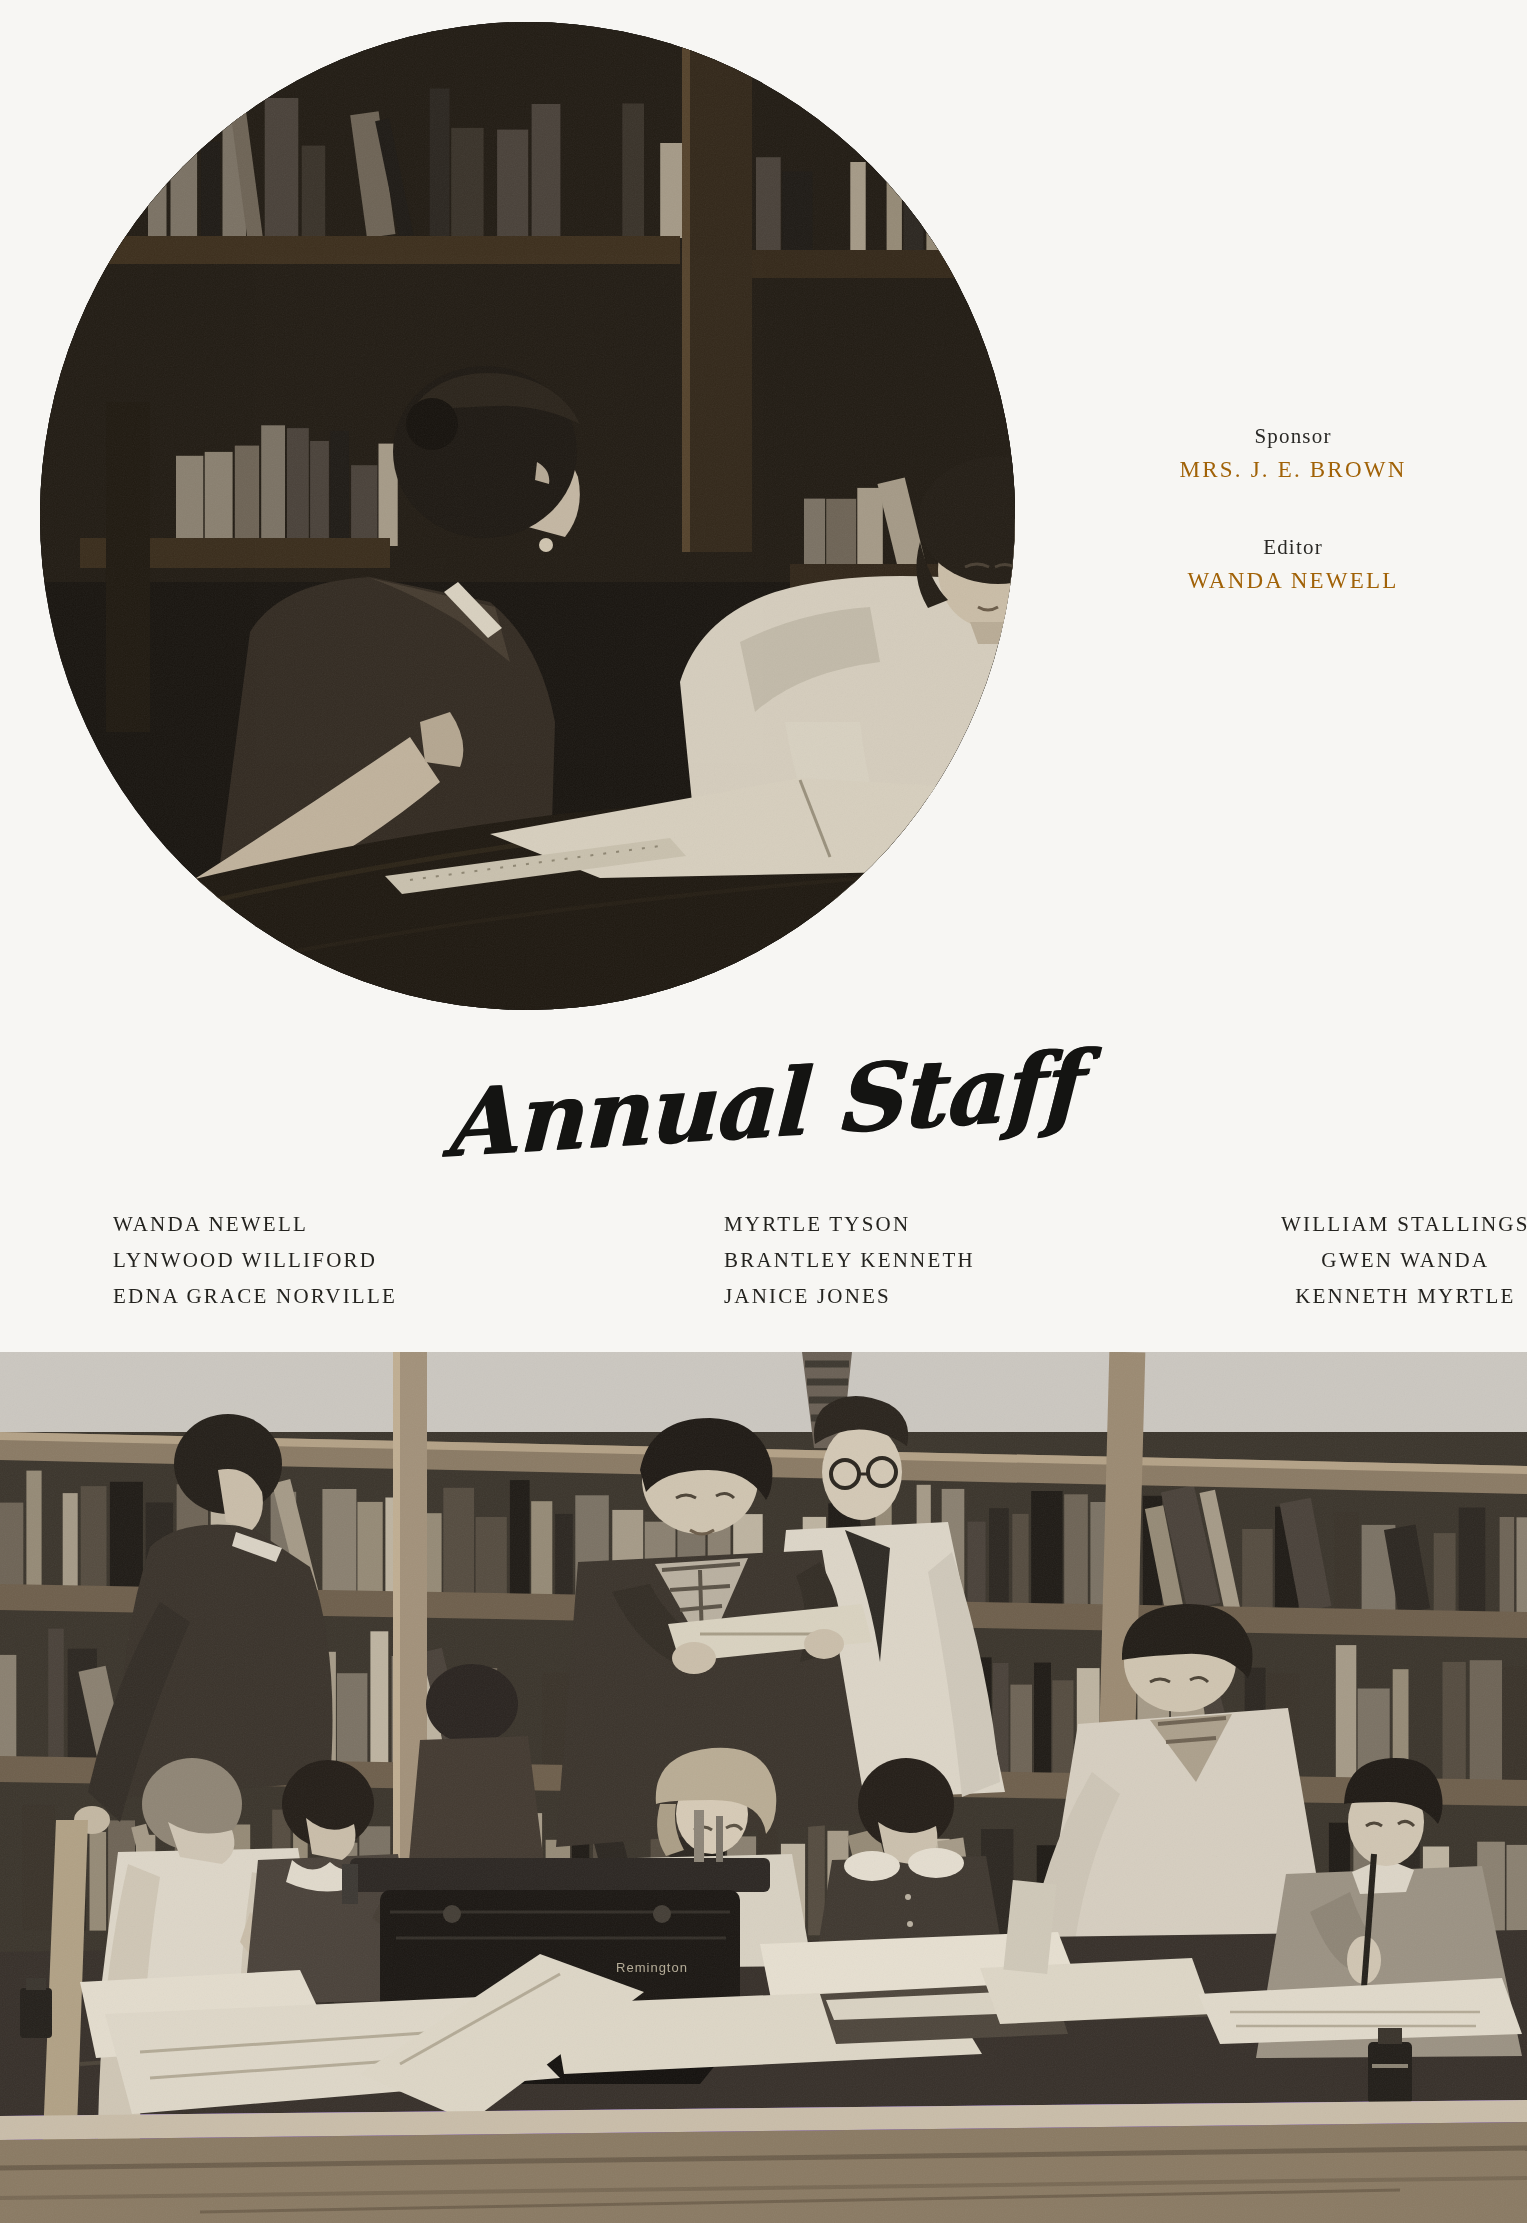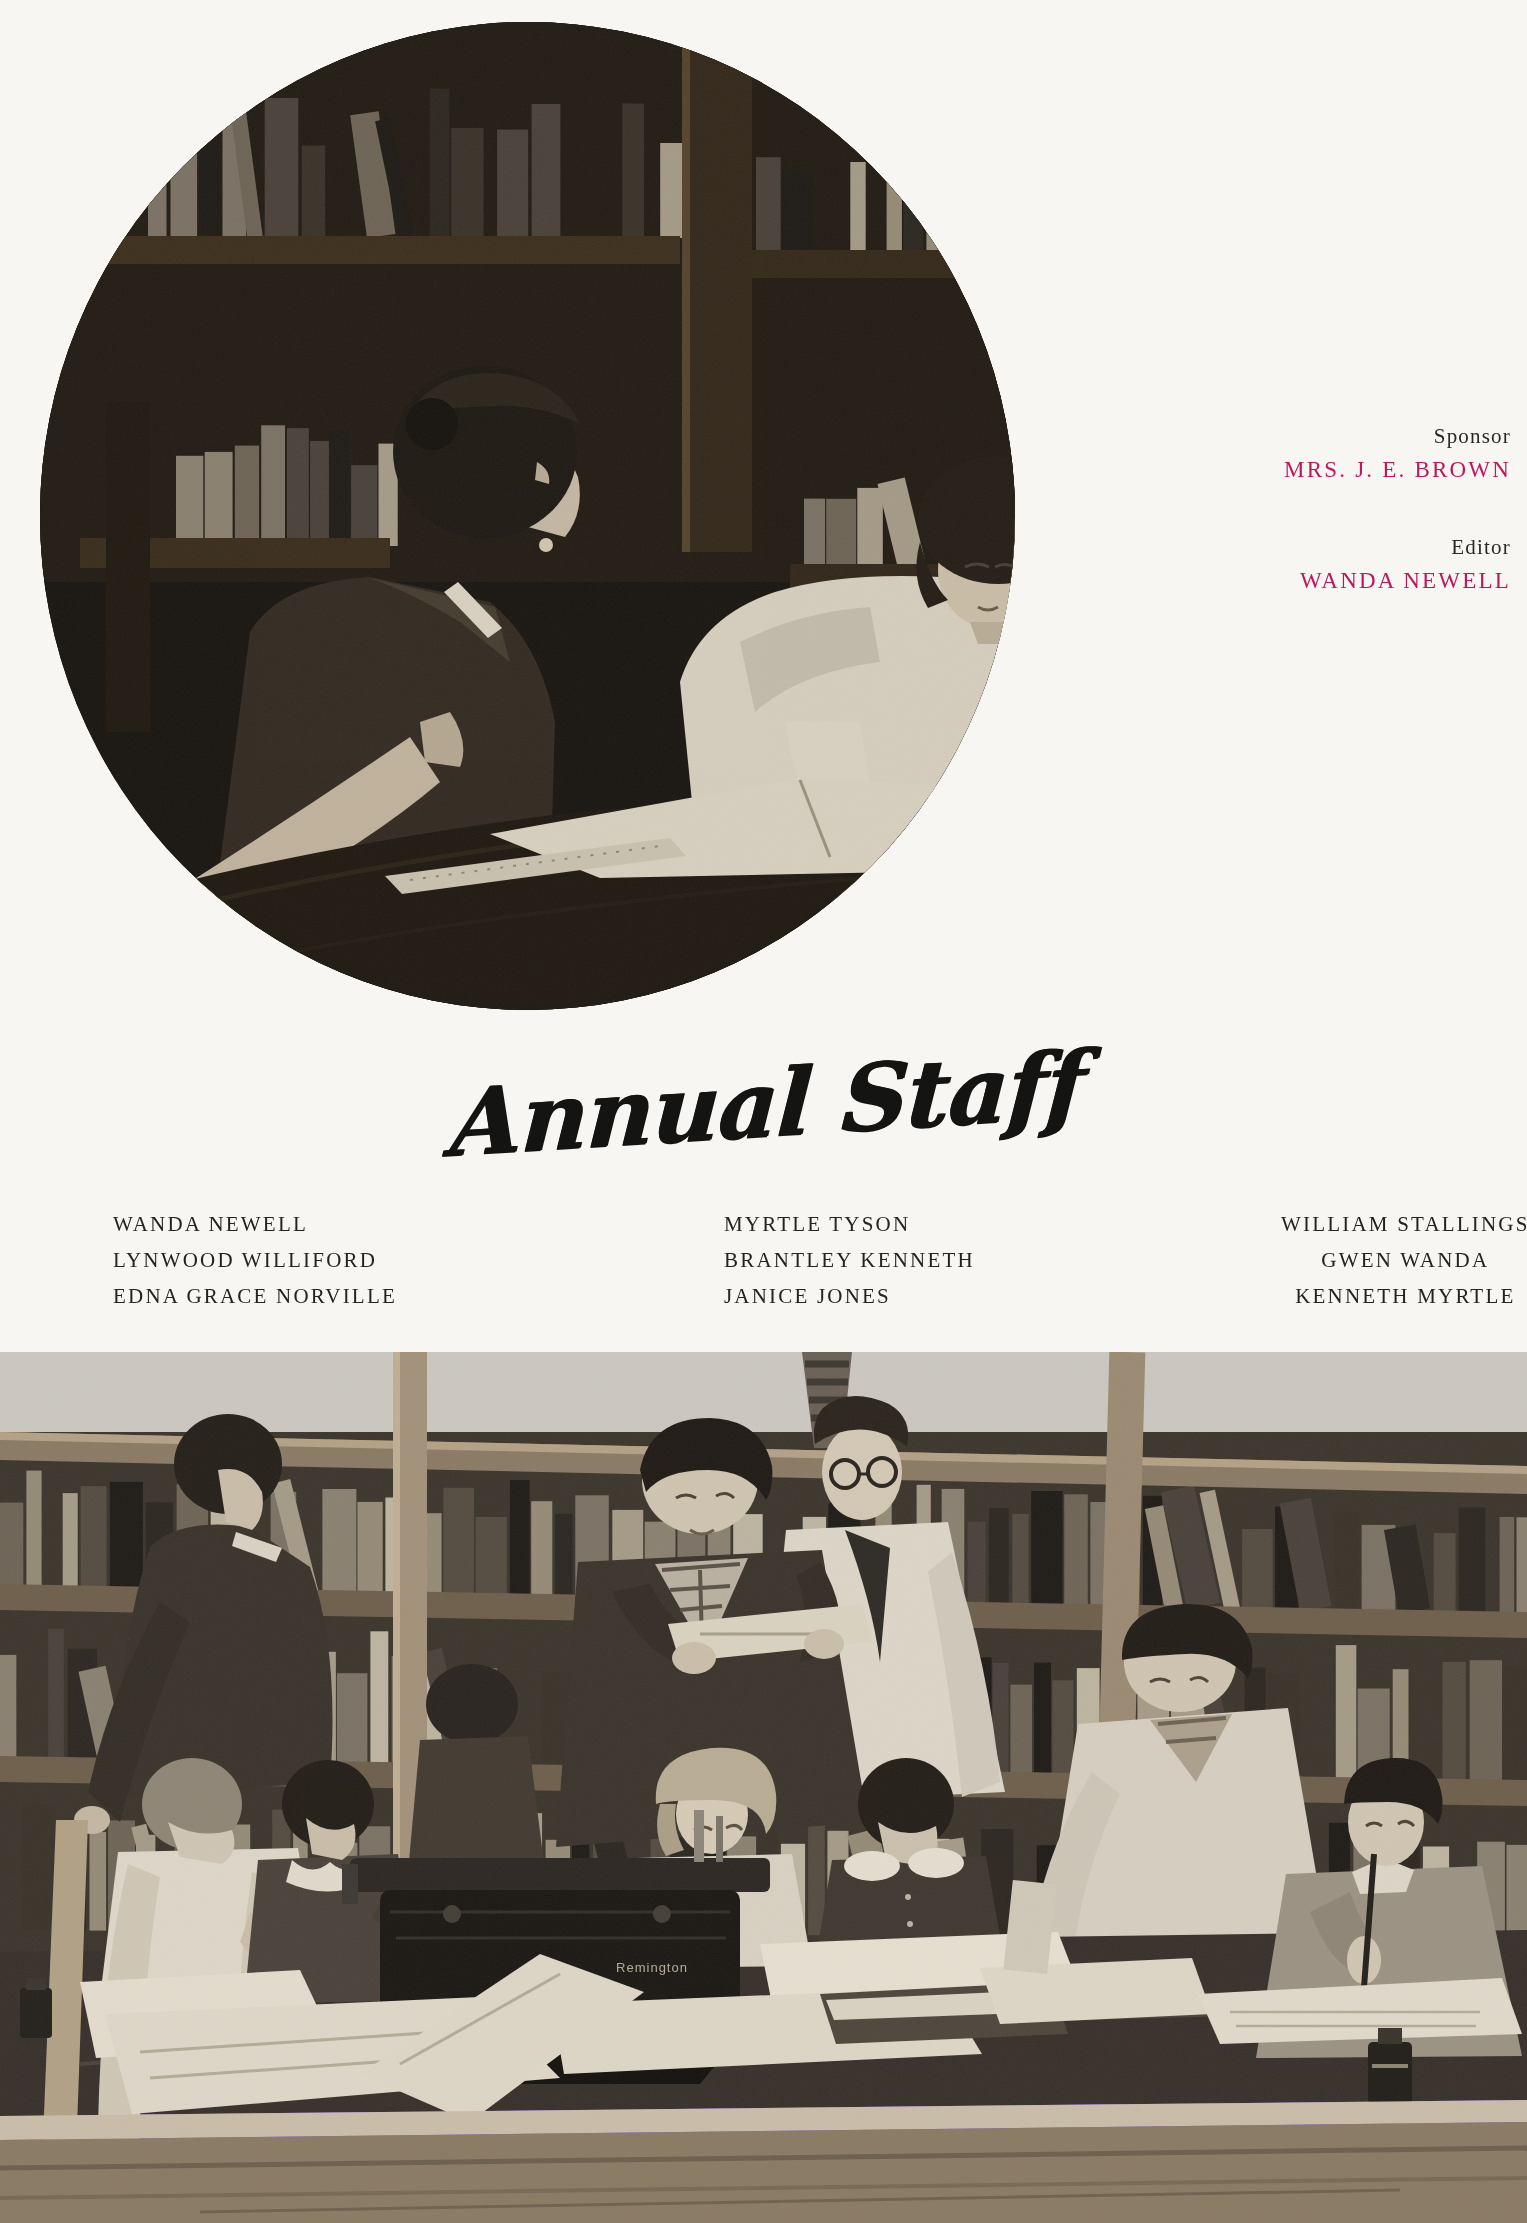--- a/index.html
+++ b/index.html
@@ -9,23 +9,23 @@
     font-family:"Liberation Serif", serif;color:#23221f;
   }
   
   .photo-circle{
     position:absolute;left:40px;top:22px;width:975px;height:988px;
     border-radius:50%;overflow:hidden;background:#181510;
     box-shadow:inset 0 0 60px rgba(0,0,0,.55);
   }
   .photo-circle svg{display:block;width:100%;height:100%;}
   
-  .credit-line{position:absolute;left:1075px;width:436px;text-align:right;white-space:nowrap;}
+  .credit-line{position:absolute;left:1075px;width:436px;text-align:center;white-space:nowrap;}
   .credit-label{font-size:21px;letter-spacing:1.2px;color:#2a2926;}
-  .credit-name{font-size:23px;letter-spacing:2.2px;color:#be185d;}
+  .credit-name{font-size:23px;letter-spacing:2.2px;color:#a16207;}
   
   .title-script{
     position:absolute;left:295px;top:1034px;width:945px;height:150px;
     text-align:center;font-family:"DejaVu Serif", serif;
     font-style:italic;font-weight:700;font-size:92px;line-height:140px;
     color:#141412;transform:rotate(-3.5deg) skewX(-7deg);
     text-shadow:1.5px 0 0 #141412, 0 1px 0 #141412;
     letter-spacing:-1px;
   }
   

